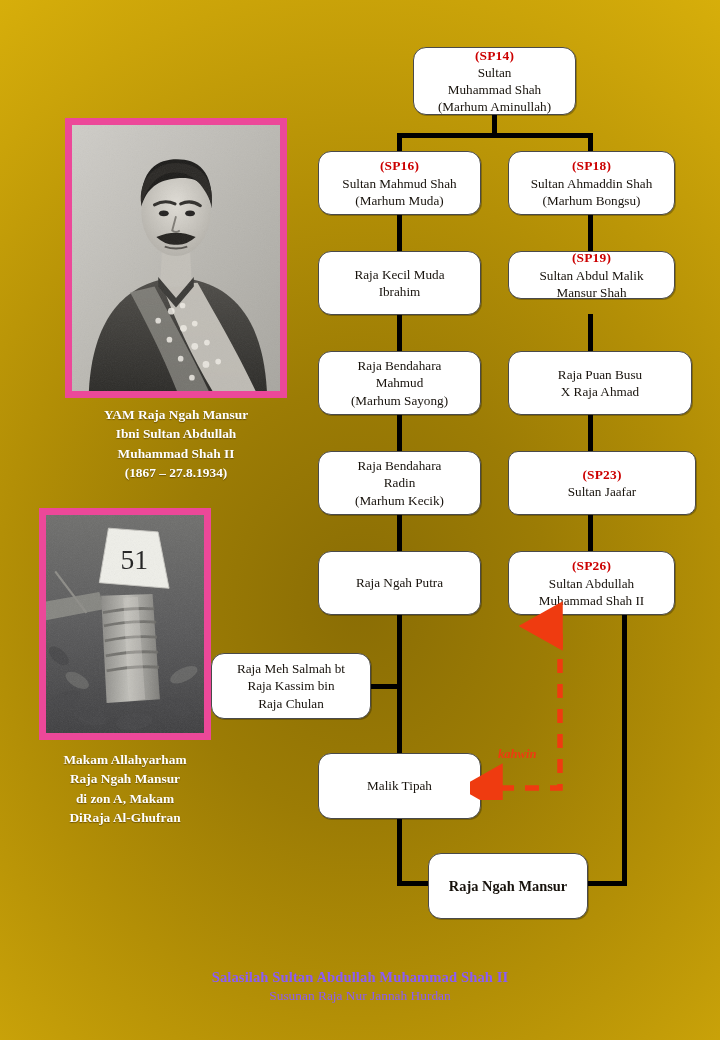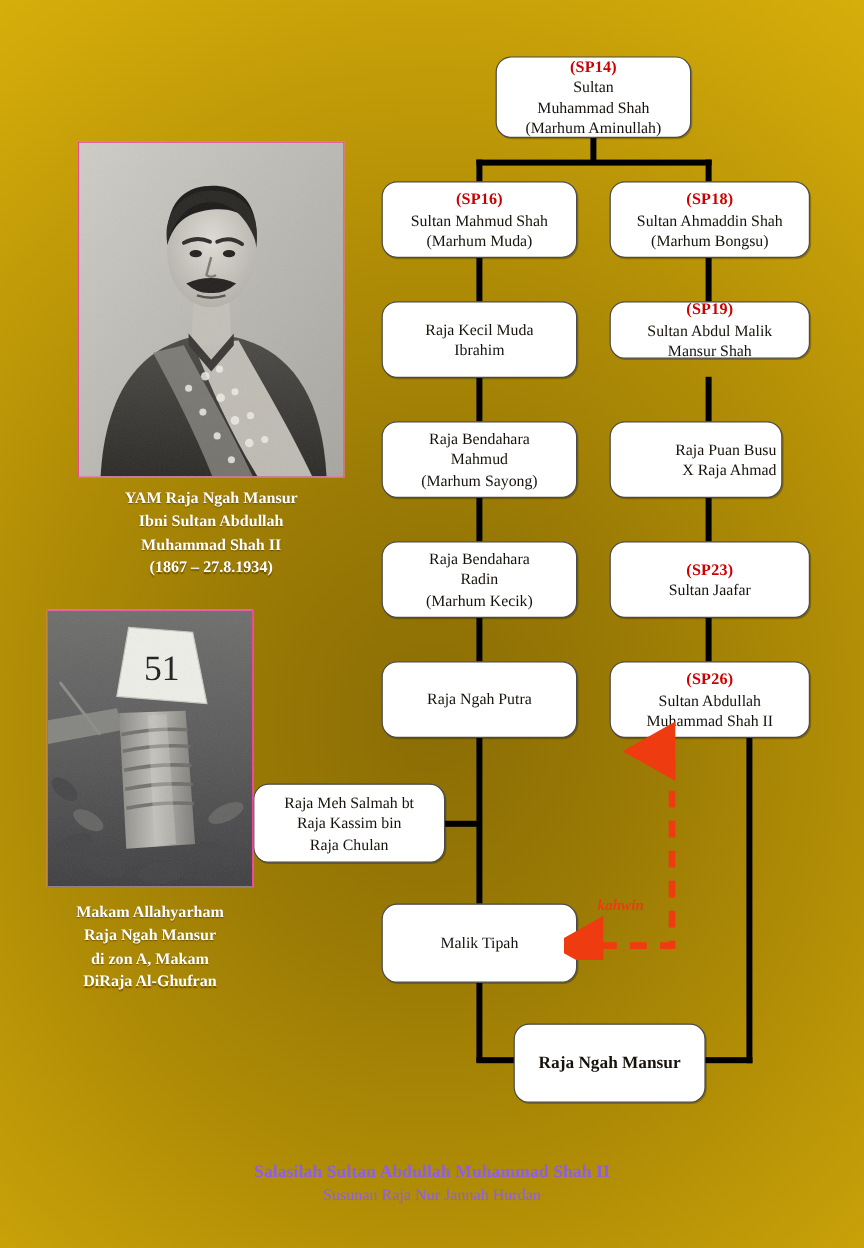--- a/index.html
+++ b/index.html
@@ -58,21 +58,21 @@
     color: #cc0000;
     font-weight: bold;
     font-size: 13.4px;
     letter-spacing: 0.2px;
   }
   .node.bold { font-weight: bold; font-size: 14.4px; }
 
   
   .photo {
     position: absolute;
-    border: 1px solid #ec4899;
+    border: 7px solid #ec4899;
     overflow: hidden;
     background: #cfcfcf;
   }
   .photo svg { display: block; width: 100%; height: 100%; }
 
   
   .caption {
     position: absolute;
     text-align: center;
     color: #ffffff;
@@ -168,32 +168,32 @@
     <span class="ln">Sultan Abdul Malik</span>
     <span class="ln">Mansur Shah</span>
   </div>
 
   <div class="node" style="left:318px; top:351px; width:163px; height:64px;">
     <span class="ln">Raja Bendahara</span>
     <span class="ln">Mahmud</span>
     <span class="ln">(Marhum Sayong)</span>
   </div>
 
-  <div class="node" style="left:508px; top:351px; width:144px; height:64px;align-items:flex-end;">
+  <div class="node" style="left:508px; top:351px; width:184px; height:64px;">
     <span class="ln">Raja Puan Busu</span>
     <span class="ln">X Raja Ahmad</span>
   </div>
 
   <div class="node" style="left:318px; top:451px; width:163px; height:64px;">
     <span class="ln">Raja Bendahara</span>
     <span class="ln">Radin</span>
     <span class="ln">(Marhum Kecik)</span>
   </div>
 
-  <div class="node" style="left:508px; top:451px; width:167px; height:64px;">
+  <div class="node" style="left:508px; top:451px; width:188px; height:64px;border-radius:10px;">
     <span class="ln sp">(SP23)</span>
     <span class="ln">Sultan Jaafar</span>
   </div>
 
   <div class="node" style="left:318px; top:551px; width:163px; height:64px;">
     <span class="ln">Raja Ngah Putra</span>
   </div>
 
   <div class="node" style="left:508px; top:551px; width:167px; height:64px;">
     <span class="ln sp">(SP26)</span>

